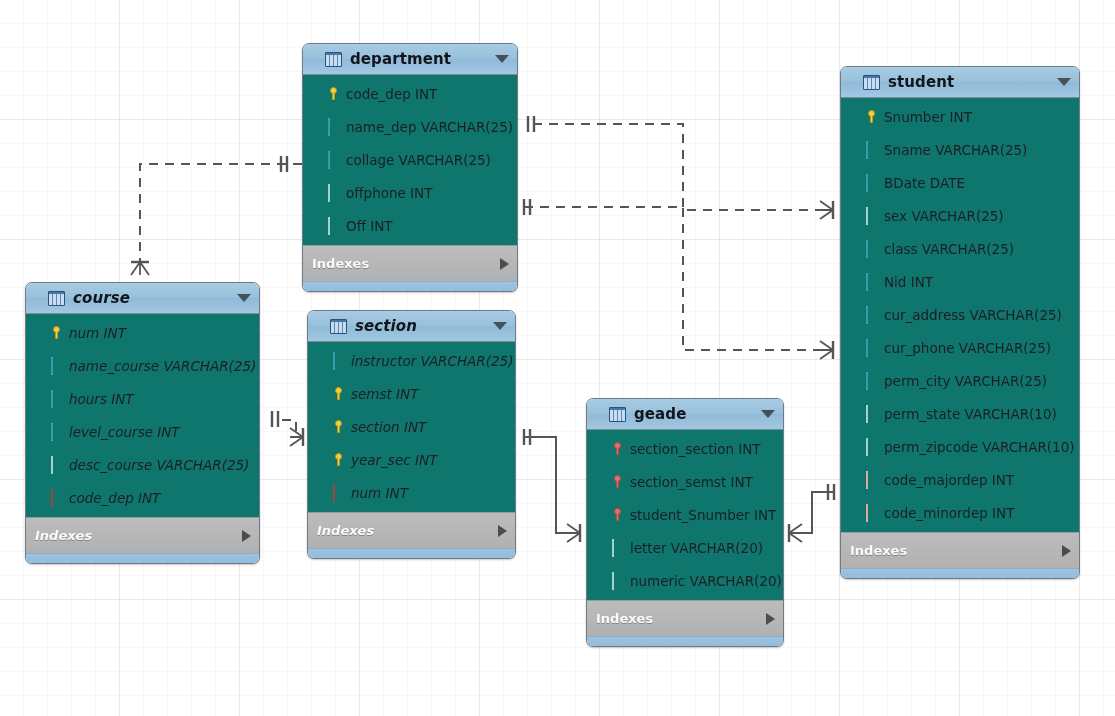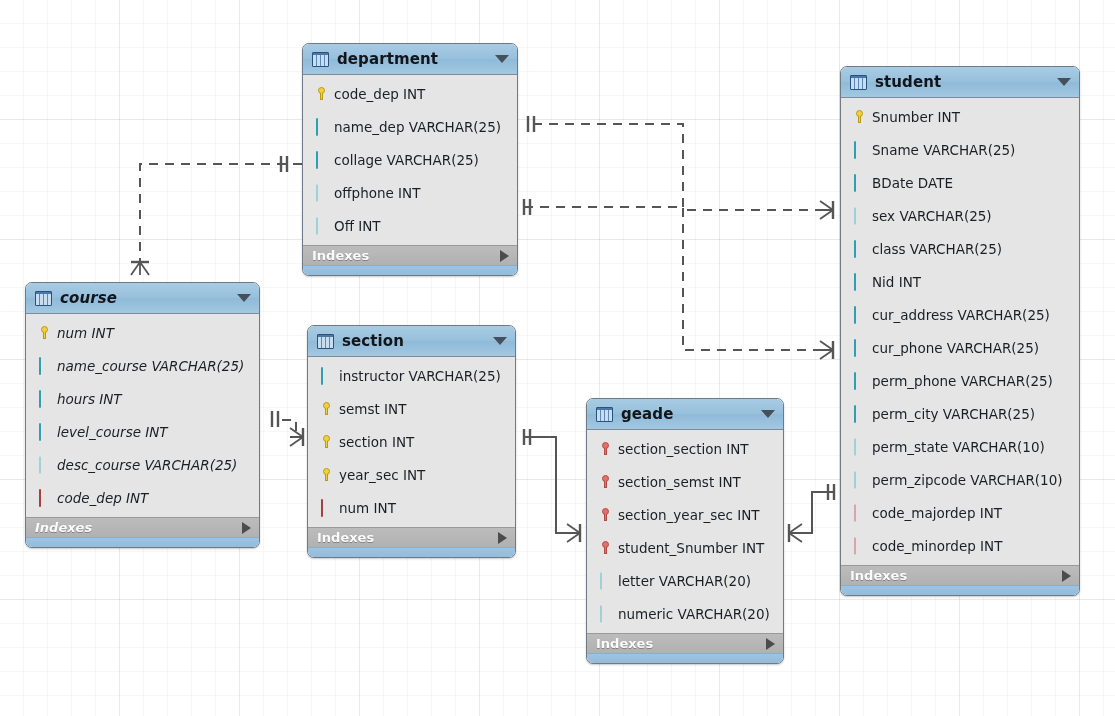--- a/index.html
+++ b/index.html
@@ -33,21 +33,21 @@
     border:1px solid #6f7a86;
     border-radius:7px;
     background:#ffffff;
     box-sizing:border-box;
     box-shadow:0 1px 2px rgba(0,0,0,0.22);
     overflow:hidden;
   }
   .tbl-hd{
     height:31px;
     display:flex;align-items:center;
-    padding:0 8px 0 9px;
+    padding:0 8px 0 22px;
     background:linear-gradient(to bottom,#a8cbe3 0%,#97c0dc 50%,#8fbad8 51%,#a3c8e2 100%);
     border-bottom:1px solid #7d8b97;
     box-sizing:border-box;
   }
   .tbl-ico{
     width:15px;height:13px;flex:0 0 auto;margin-right:8px;
     border:1px solid #26527d;border-radius:1px;
     background:
       linear-gradient(to right,
         #c9ddf0 0px,#c9ddf0 3px,
@@ -61,21 +61,21 @@
   }
   .tbl-name{
     font-size:15px;font-weight:bold;color:#12151a;
     letter-spacing:.1px;white-space:nowrap;flex:1 1 auto;
   }
   .tbl-caret{
     width:0;height:0;flex:0 0 auto;
     border-left:7px solid transparent;border-right:7px solid transparent;
     border-top:8px solid #46505a;
   }
-  .cols{background:#e5e5e5;padding:2px 0 3px 4px;}
+  .cols{background:#0f766e;padding:2px 0 3px 16px;}
   .col{
     display:flex;align-items:center;
     height:33px;padding:0 6px 0 7px;
     font-size:13.5px;color:#1b1f24;white-space:nowrap;
     box-sizing:border-box;
   }
   .gi{flex:0 0 auto;margin-right:5px;width:15px;height:15px;position:relative;}
 
   
   .d-fill{
@@ -116,21 +116,21 @@
   .k-r::before{
     content:"";position:absolute;left:0;top:0;width:7px;height:7px;
     border-radius:50%;background:#e2706a;border:1px solid #b44a44;box-sizing:border-box;
   }
   .k-r::after{
     content:"";position:absolute;left:2px;top:6px;width:3px;height:7px;
     background:#e2706a;border:1px solid #b44a44;border-top:none;box-sizing:border-box;
   }
 
   .tbl-ft{
-    height:20px;display:flex;align-items:center;
+    height:36px;display:flex;align-items:center;
     padding:0 8px 0 9px;
     background:linear-gradient(to bottom,#bcbcbc 0%,#b1b1b1 100%);
     border-top:1px solid #9a9a9a;
     box-sizing:border-box;
   }
   .ft-lbl{
     flex:1 1 auto;font-size:13px;font-weight:bold;color:#fbfbfb;
     text-shadow:0 1px 0 rgba(0,0,0,.28);
   }
   .ft-arrow{
@@ -301,24 +301,20 @@
         <div class="col">
           <span class="gi"><span class="d-fill"></span></span>
           <span>cur_address VARCHAR(25)</span>
         </div>
         <div class="col">
           <span class="gi"><span class="d-fill"></span></span>
           <span>cur_phone VARCHAR(25)</span>
         </div>
         <div class="col">
           <span class="gi"><span class="d-fill"></span></span>
-          <span>perm_phone VARCHAR(25)</span>
-        </div>
-        <div class="col">
-          <span class="gi"><span class="d-fill"></span></span>
           <span>perm_city VARCHAR(25)</span>
         </div>
         <div class="col">
           <span class="gi"><span class="d-hollow"></span></span>
           <span>perm_state VARCHAR(10)</span>
         </div>
         <div class="col">
           <span class="gi"><span class="d-hollow"></span></span>
           <span>perm_zipcode VARCHAR(10)</span>
         </div>
@@ -370,21 +366,21 @@
           <span class="gi"><span class="d-red"></span></span>
           <span>code_dep INT</span>
         </div>
       </div>
       <div class="tbl-ft">
         <span class="ft-lbl">Indexes</span>
         <span class="ft-arrow"></span>
       </div>
       <div class="tbl-strip"></div>
     </div>
-    <div class="tbl" style="left: 307px; top: 325px; width: 209px;">
+    <div class="tbl" style="left: 307px; top: 310px; width: 209px; font-style: italic;">
       <div class="tbl-hd">
         <span class="tbl-ico"></span>
         <span class="tbl-name">section</span>
         <span class="tbl-caret"></span>
       </div>
       <div class="cols">
         <div class="col">
           <span class="gi"><span class="d-fill"></span></span>
           <span>instructor VARCHAR(25)</span>
         </div>
@@ -433,26 +429,20 @@
         <div class="col">
           <span class="gi">
             <span class="k-r"></span>
           </span>
           <span>section_semst INT</span>
         </div>
         <div class="col">
           <span class="gi">
             <span class="k-r"></span>
           </span>
-          <span>section_year_sec INT</span>
-        </div>
-        <div class="col">
-          <span class="gi">
-            <span class="k-r"></span>
-          </span>
           <span>student_Snumber INT</span>
         </div>
         <div class="col">
           <span class="gi"><span class="d-hollow"></span></span>
           <span>letter VARCHAR(20)</span>
         </div>
         <div class="col">
           <span class="gi"><span class="d-hollow"></span></span>
           <span>numeric VARCHAR(20)</span>
         </div>

